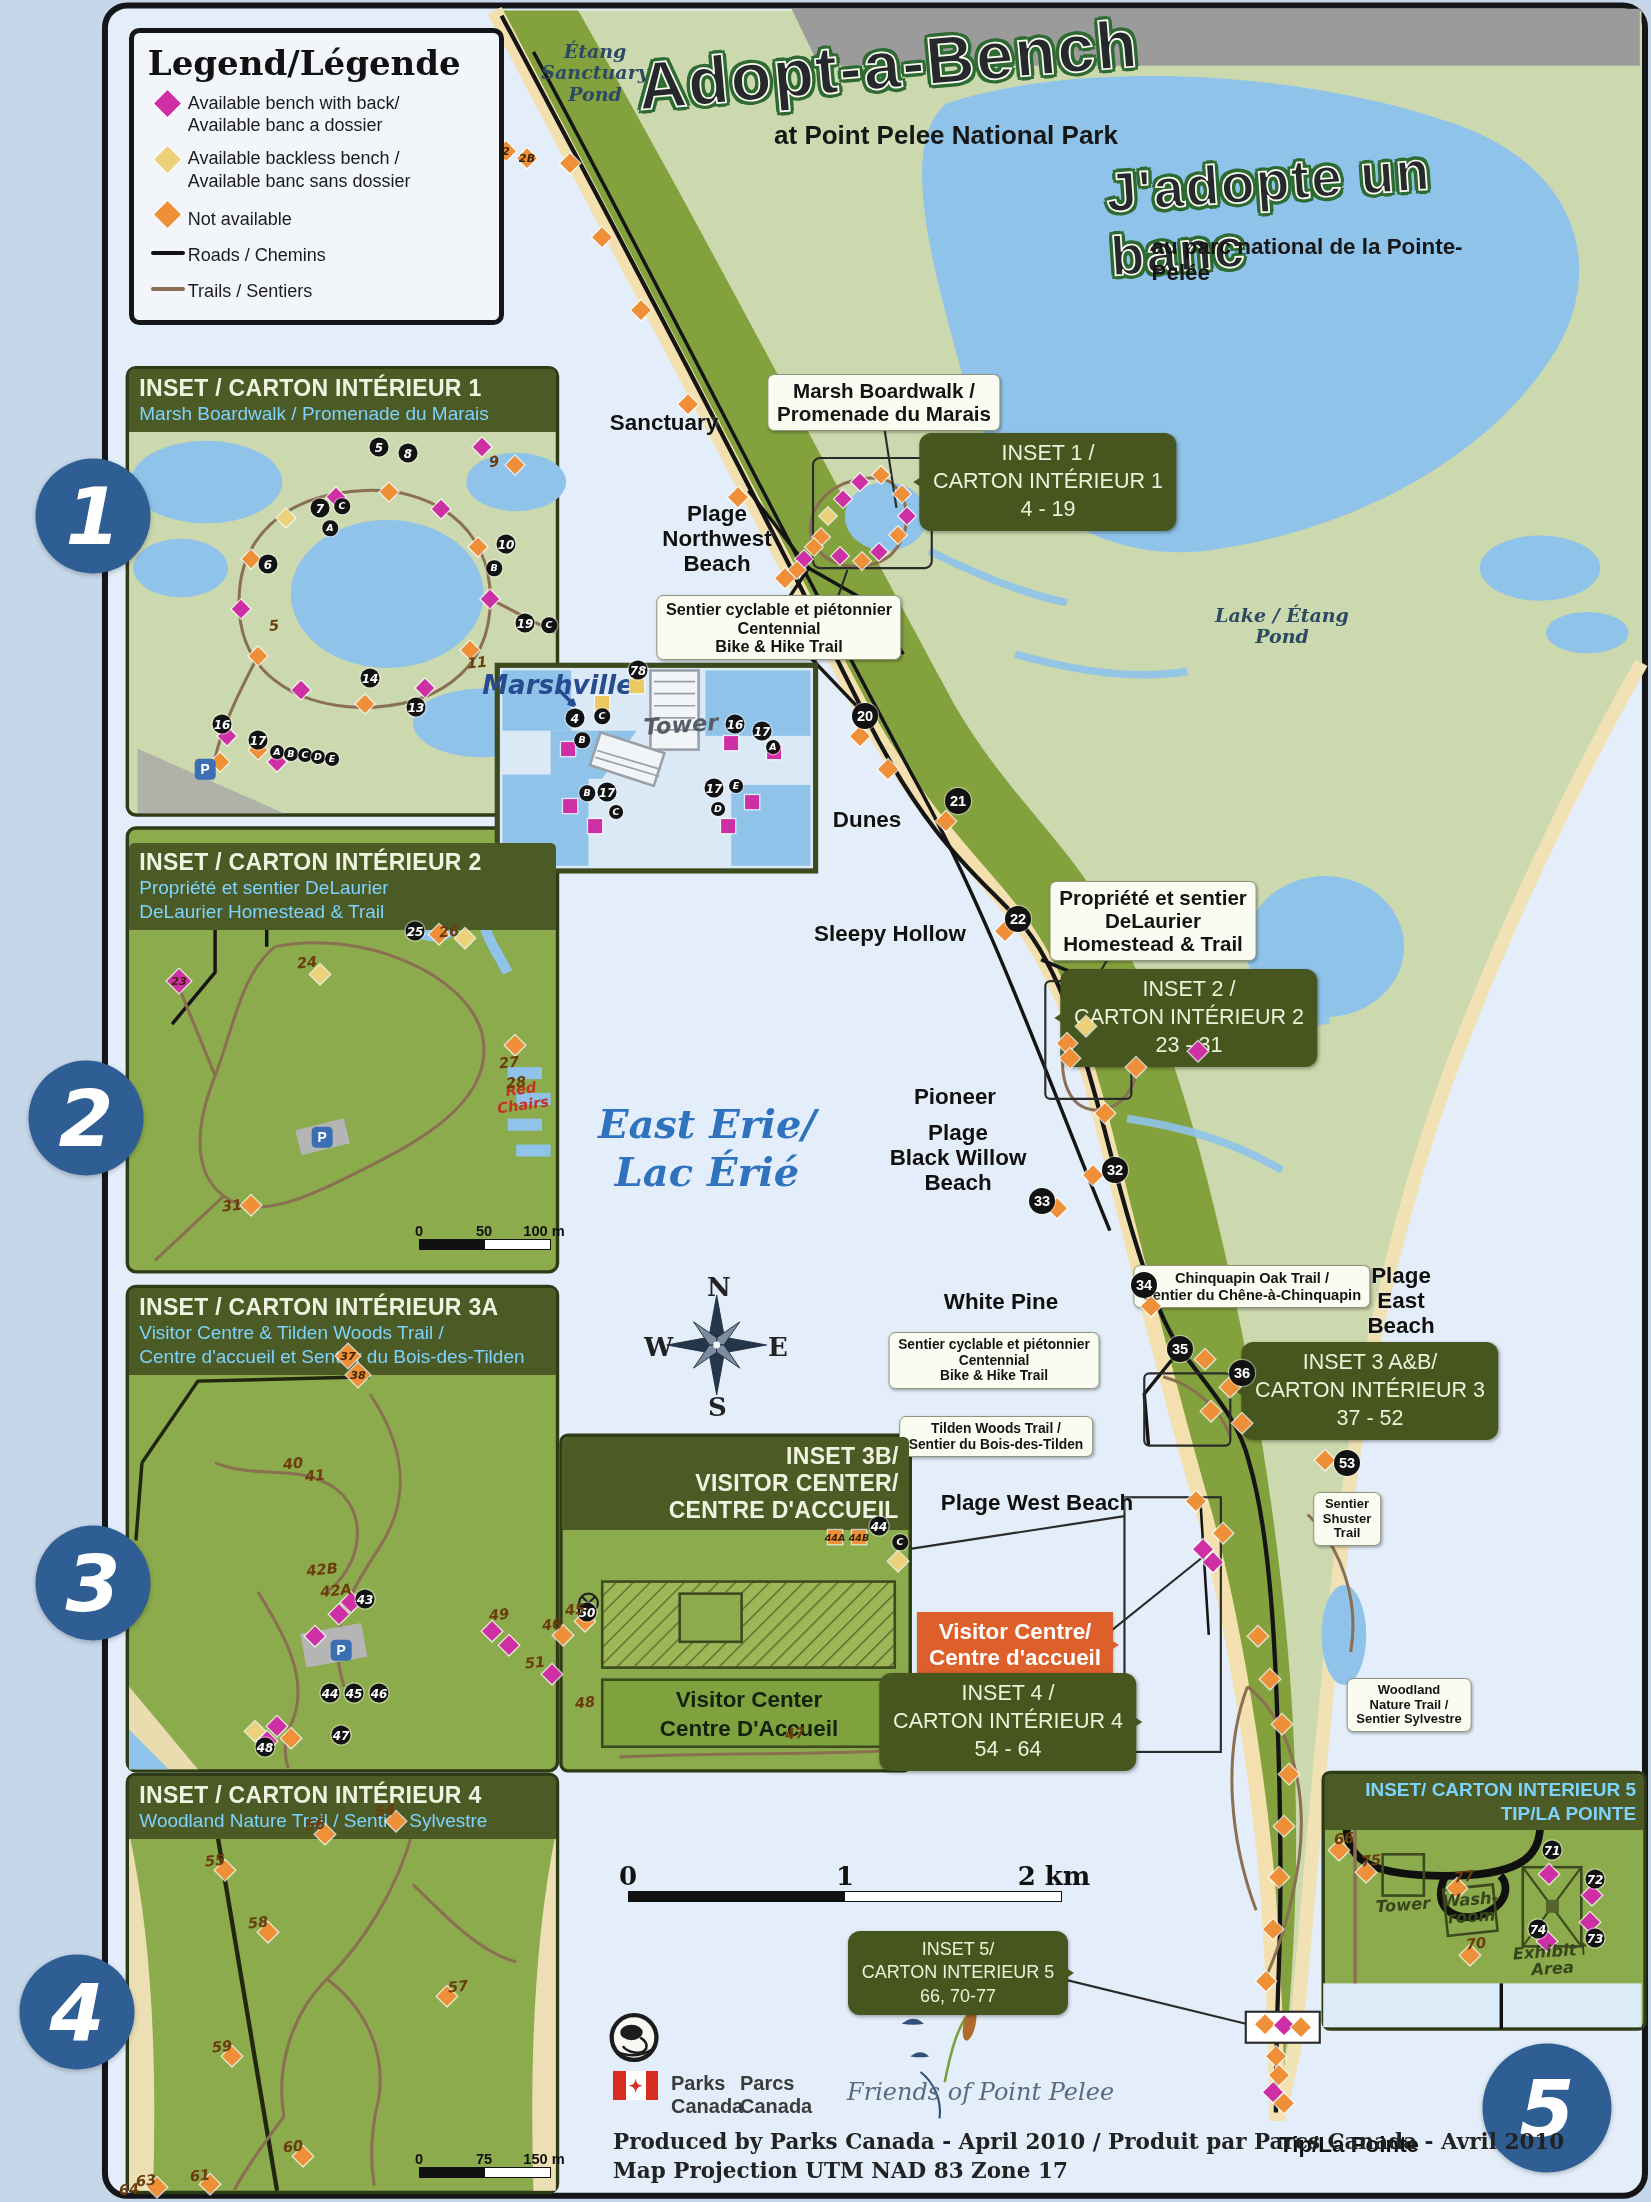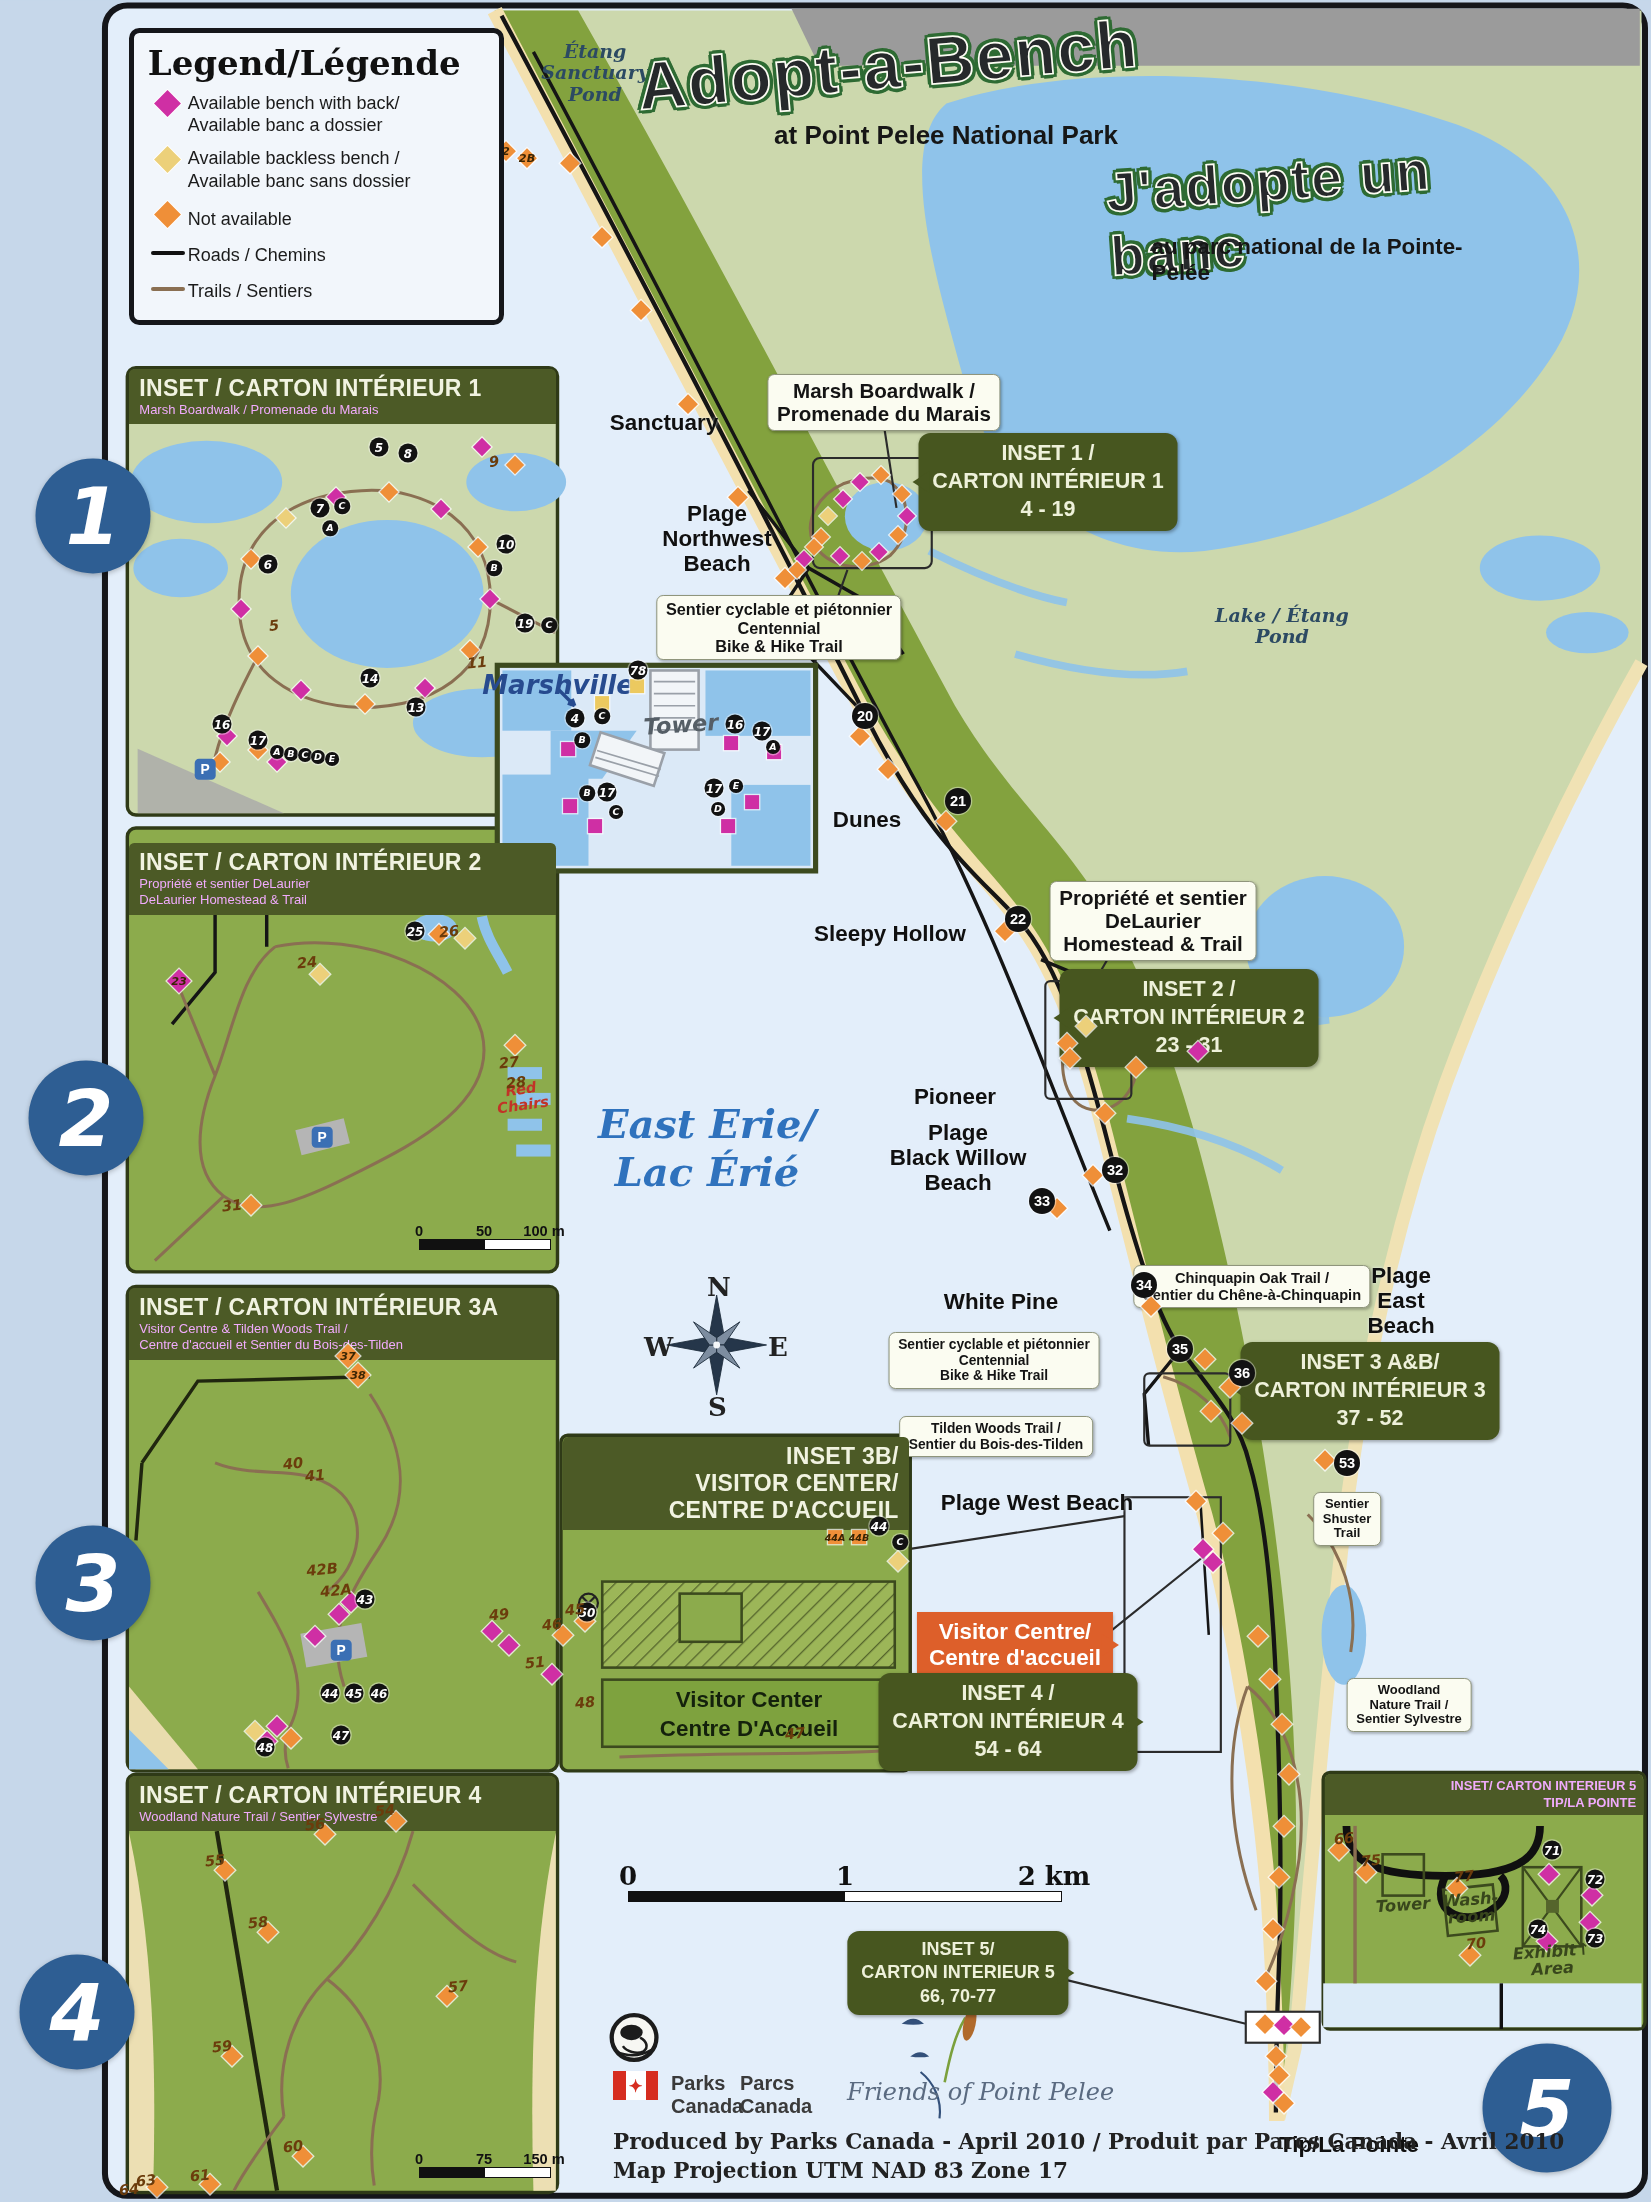--- a/index.html
+++ b/index.html
@@ -6,21 +6,21 @@
   .stage{position:relative;width:1651px;height:2203px;overflow:hidden;background:#c6d7ea;}
   .stage svg.base{position:absolute;left:0;top:0;z-index:1;}
   .lay{position:absolute;left:0;top:0;width:100%;height:100%;z-index:2;}
 
   
   .ov{position:absolute;transform:translate(-50%,0);text-align:center;line-height:1.12;white-space:nowrap;}
   .pl{font-weight:bold;font-size:22.4px;color:#101010;text-shadow:0 0 3.4px rgba(235,243,250,.8);}
   .it{font-family:"DejaVu Serif",serif;font-style:italic;font-weight:bold;font-size:19px;color:#2c4a63;}
   .lake{font-family:"DejaVu Serif",serif;font-style:italic;font-weight:bold;font-size:40px;color:#2f72bd;line-height:1.2;}
   .wc{background:#fbfcf1;border:1.7px solid #8f957c;border-radius:6.9px;padding:4.3px 8.6px;font-weight:bold;font-size:17px;color:#141414;box-shadow:0.9px 1.7px 2.6px rgba(0,0,0,.25);}
-  .gc{background:#47561f;color:#eef1da;border-radius:12px;padding:6.9px 13.8px;font-weight:bold;font-size:21.5px;line-height:1.3;box-shadow:0.9px 1.7px 3.4px rgba(0,0,0,.3);}
+  .gc{background:#47561f;color:#eef1da;border-radius:12px;padding:6.9px 13.8px;font-weight:normal;font-size:21.5px;line-height:1.3;box-shadow:0.9px 1.7px 3.4px rgba(0,0,0,.3);}
   .oc{background:#dd5f2a;color:#fff;font-weight:bold;font-size:22.4px;padding:6.9px 12px;line-height:1.15;box-shadow:0.9px 1.7px 3.4px rgba(0,0,0,.3);}
   .ar-l::before{content:"";position:absolute;left:-17px;top:50%;transform:translateY(-50%);border:11.2px solid transparent;border-right:17px solid #47561f;}
   .gc.ar-r::after{content:"";position:absolute;right:-17px;top:50%;transform:translateY(-50%);border:11.2px solid transparent;border-left:17px solid #47561f;}
   .oc.ar-r::after{content:"";position:absolute;right:-17px;top:50%;transform:translateY(-50%);border:11.2px solid transparent;border-left:17px solid #dd5f2a;}
   .redhand{font-family:"DejaVu Sans",sans-serif;font-style:italic;font-weight:bold;font-size:14.6px;color:#c23327;transform:translate(-50%,0) rotate(-8deg);}
   .bluehand{font-family:"DejaVu Sans",sans-serif;font-style:italic;font-weight:bold;font-size:26px;color:#274b8f;}
 
   
   .dia{position:absolute;transform:translate(-50%,-50%) rotate(45deg);box-shadow:0 0 0 1.3px rgba(255,255,255,.75);z-index:4;}
   .dia.m{background:#cf2fa4;} .dia.y{background:#ecd07a;} .dia.o{background:#ef8f38;}
@@ -40,21 +40,21 @@
   .legend h1{margin:0 0 8.6px;font-family:"DejaVu Serif",serif;font-weight:bold;font-size:34px;color:#111;}
   .lgrow{display:flex;align-items:flex-start;margin-bottom:10.3px;}
   .lgico{width:40px;flex:0 0 40px;display:flex;justify-content:center;padding-top:2.6px;}
   .lgd{width:19px;height:19px;transform:rotate(45deg);box-shadow:0 0 0 0.9px #fff;}
   .lgline{width:34px;height:4.3px;margin-top:7.7px;border-radius:2.6px;}
   .lgtxt{font-size:18px;color:#1b1b1b;line-height:1.25;}
 
   
   .ph{position:absolute;background:#4c5a26;color:#f1f3e1;padding:6px 10.3px;z-index:3;box-sizing:border-box;border-radius:5.2px 5.2px 0 0;}
   .ph .t{font-weight:bold;font-size:23px;letter-spacing:0.3px;}
-  .ph .s{font-size:13px;color:#f0abfc;line-height:1.25;}
+  .ph .s{font-size:19px;color:#7dd3fc;line-height:1.25;}
   .ph.c{text-align:right;}
   .vcname{position:absolute;z-index:4;text-align:center;font-weight:bold;font-size:22.4px;color:#14210c;line-height:1.3;transform:translate(-50%,0);}
   .i5hand{position:absolute;z-index:5;transform:translate(-50%,-50%) rotate(-4deg);font:italic bold 16.3px "DejaVu Sans",sans-serif;color:#38461c;text-align:center;line-height:1.05;white-space:nowrap;}
 
   
   .bigtitle{position:absolute;z-index:7;transform:translate(-50%,0) rotate(-5deg);font-weight:bold;color:#26292b;-webkit-text-stroke:1.7px #fdfdf4;letter-spacing:1.7px;
     text-shadow:-3.4px -3.4px 0 #2e6b33,3.4px -3.4px 0 #2e6b33,-3.4px 3.4px 0 #2e6b33,3.4px 3.4px 0 #2e6b33,0 -4.3px 0 #2e6b33,0 4.3px 0 #2e6b33,-4.3px 0 0 #2e6b33,4.3px 0 0 #2e6b33;}
   .subtitle{position:absolute;z-index:7;transform:translate(-50%,0);font-weight:bold;color:#161616;}
 
   

